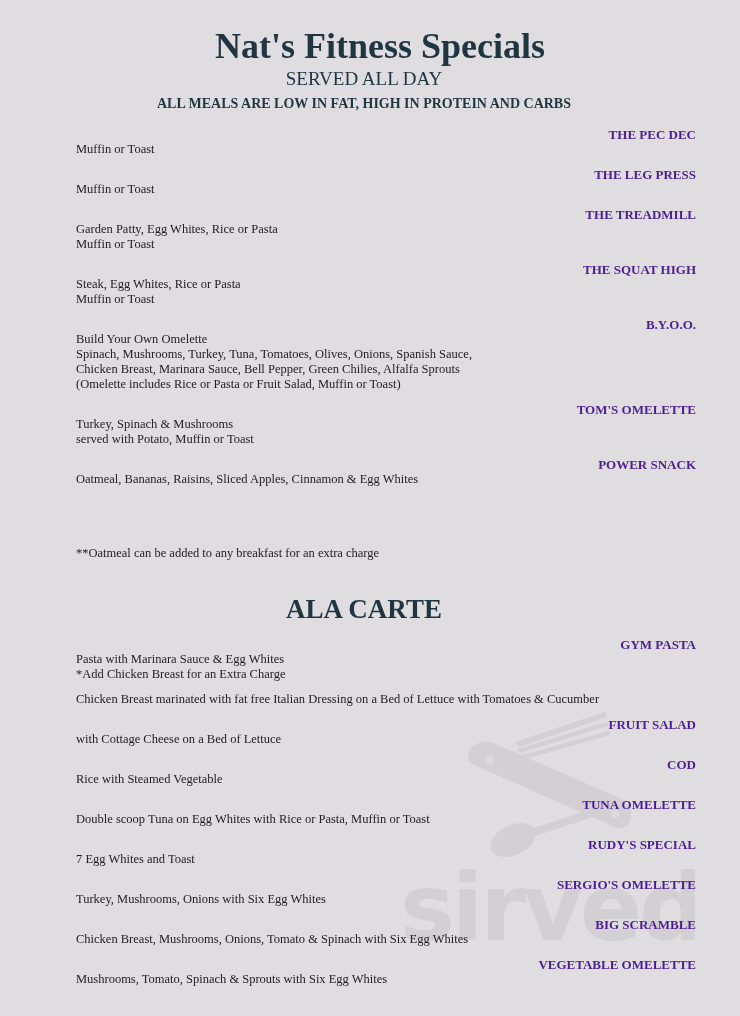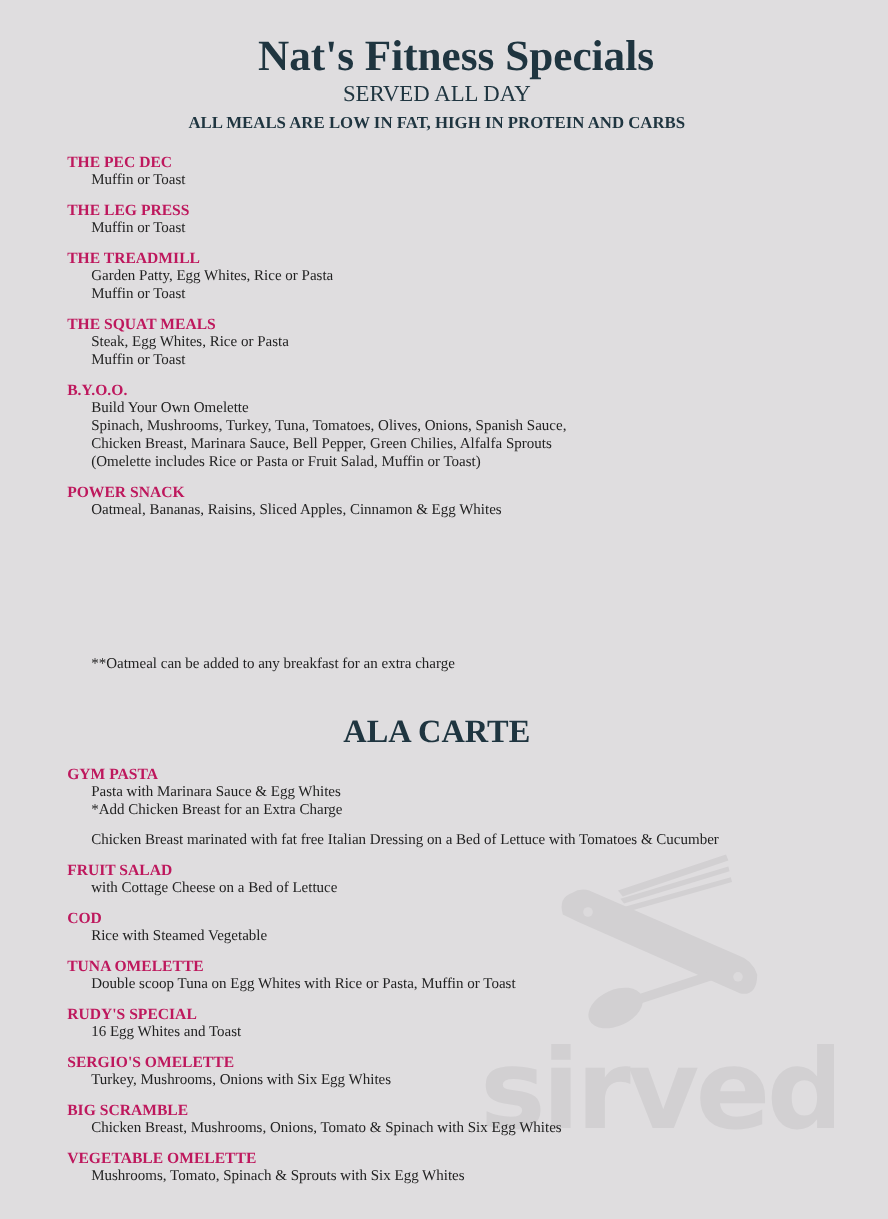--- a/index.html
+++ b/index.html
@@ -81,22 +81,23 @@
       left: 56px;
       width: 640px;
     }
     .menu-item {
       margin: 0 0 10px 0;
     }
     .item-name {
       font-size: 13px;
       font-weight: bold;
       line-height: 15px;
-      color: #be185d;
+      color: #4c1d95;
       display: block;
+      text-align: right;
     }
     .item-line {
       font-size: 12.5px;
       line-height: 15px;
       padding-left: 20px;
       color: #222;
       display: block;
     }
     #specials-list { top: 127px; }
     #alacarte-list { top: 637px; }
@@ -144,32 +145,37 @@
     <div class="menu-item">
       <span class="item-name">THE LEG PRESS</span>
       <span class="item-line">Muffin or Toast</span>
     </div>
     <div class="menu-item">
       <span class="item-name">THE TREADMILL</span>
       <span class="item-line">Garden Patty, Egg Whites, Rice or Pasta</span>
       <span class="item-line">Muffin or Toast</span>
     </div>
     <div class="menu-item">
-      <span class="item-name">THE SQUAT MEALS</span>
+      <span class="item-name">THE SQUAT HIGH</span>
       <span class="item-line">Steak, Egg Whites, Rice or Pasta</span>
       <span class="item-line">Muffin or Toast</span>
     </div>
     <div class="menu-item">
       <span class="item-name">B.Y.O.O.</span>
       <span class="item-line">Build Your Own Omelette</span>
       <span class="item-line">Spinach, Mushrooms, Turkey, Tuna, Tomatoes, Olives, Onions, Spanish Sauce,</span>
       <span class="item-line">Chicken Breast, Marinara Sauce, Bell Pepper, Green Chilies, Alfalfa Sprouts</span>
       <span class="item-line">(Omelette includes Rice or Pasta or Fruit Salad, Muffin or Toast)</span>
     </div>
     <div class="menu-item">
+      <span class="item-name">TOM'S OMELETTE</span>
+      <span class="item-line">Turkey, Spinach &amp; Mushrooms</span>
+      <span class="item-line">served with Potato, Muffin or Toast</span>
+    </div>
+    <div class="menu-item">
       <span class="item-name">POWER SNACK</span>
       <span class="item-line">Oatmeal, Bananas, Raisins, Sliced Apples, Cinnamon &amp; Egg Whites</span>
     </div>
   </div>
 
   <div class="note">**Oatmeal can be added to any breakfast for an extra charge</div>
 
   <h2 class="section-title">ALA CARTE</h2>
 
   <div class="menu-list alc" id="alacarte-list">
@@ -188,21 +194,21 @@
     <div class="menu-item">
       <span class="item-name">COD</span>
       <span class="item-line">Rice with Steamed Vegetable</span>
     </div>
     <div class="menu-item">
       <span class="item-name">TUNA OMELETTE</span>
       <span class="item-line">Double scoop Tuna on Egg Whites with Rice or Pasta, Muffin or Toast</span>
     </div>
     <div class="menu-item">
       <span class="item-name">RUDY'S SPECIAL</span>
-      <span class="item-line">16 Egg Whites and Toast</span>
+      <span class="item-line">7 Egg Whites and Toast</span>
     </div>
     <div class="menu-item">
       <span class="item-name">SERGIO'S OMELETTE</span>
       <span class="item-line">Turkey, Mushrooms, Onions with Six Egg Whites</span>
     </div>
     <div class="menu-item">
       <span class="item-name">BIG SCRAMBLE</span>
       <span class="item-line">Chicken Breast, Mushrooms, Onions, Tomato &amp; Spinach with Six Egg Whites</span>
     </div>
     <div class="menu-item">

